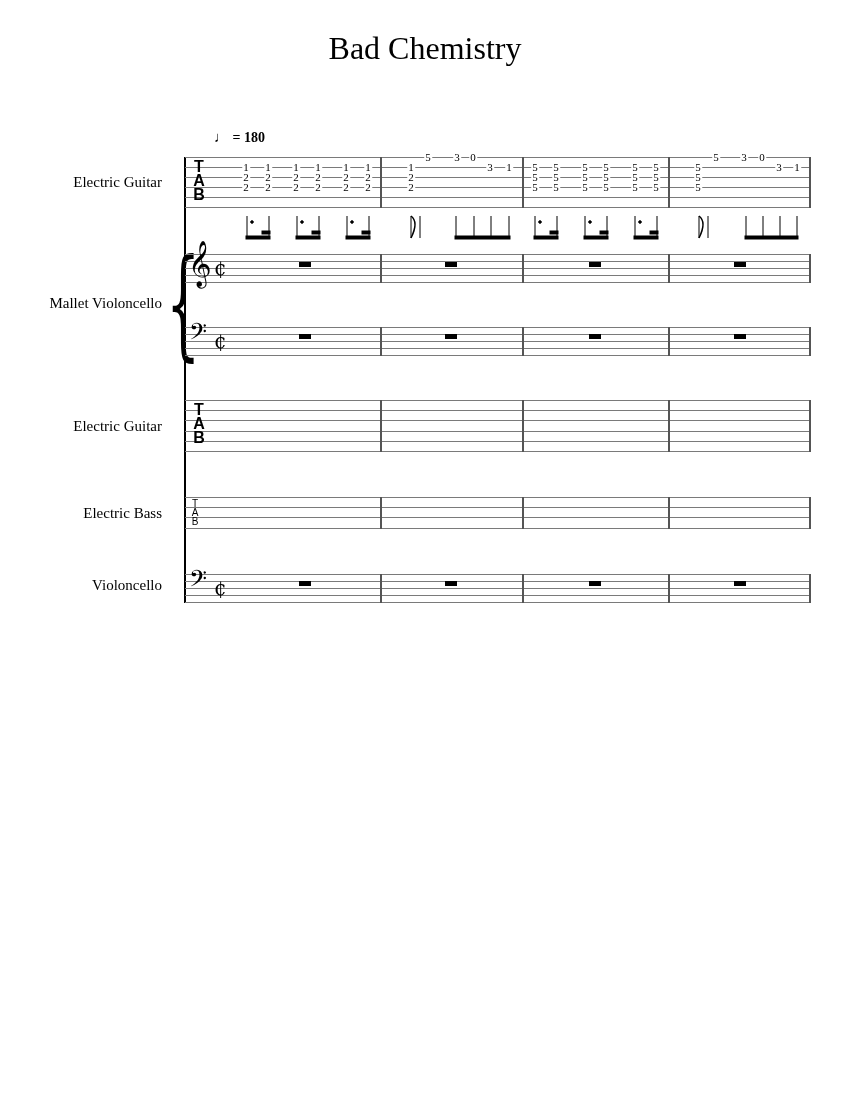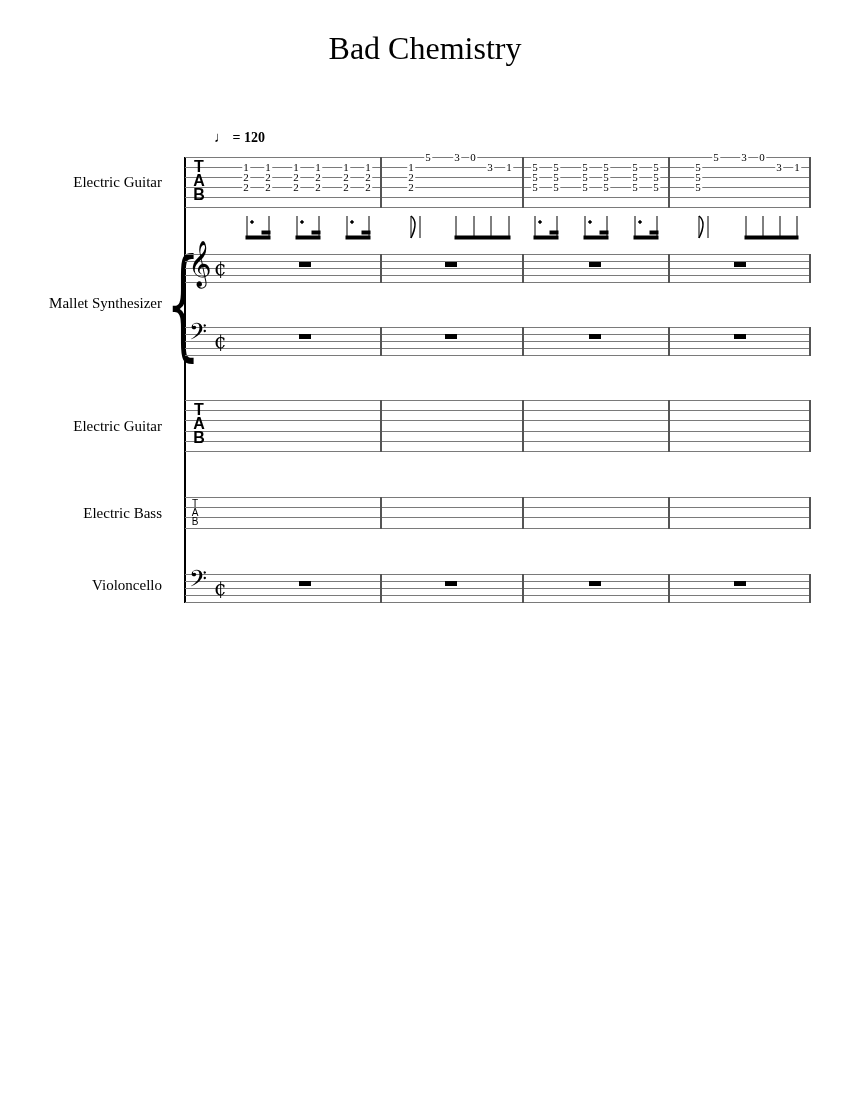--- a/index.html
+++ b/index.html
@@ -21,25 +21,25 @@
   .rhythm { position:absolute; }
   .brace { position:absolute; left:166px; top:248px; font-size:120px; line-height:110px; font-family:"DejaVu Serif", serif; transform:scaleX(0.45); transform-origin:left top; }
 </style>
 </head>
 <body>
 
 <div class="abs title">Bad Chemistry</div>
 
 <div class="abs tempo">
   <span class="note">♩</span>
-  <span>= 120</span>
+  <span>= 180</span>
 </div>
 
 <div class="abs inst" style="top:174px;">Electric Guitar</div>
-<div class="abs inst" style="top:295px;">Mallet Synthesizer</div>
+<div class="abs inst" style="top:295px;">Mallet Violoncello</div>
 <div class="abs inst" style="top:418px;">Electric Guitar</div>
 <div class="abs inst" style="top:505px;">Electric Bass</div>
 <div class="abs inst" style="top:577px;">Violoncello</div>
 
 <div class="sysline"></div>
 <div class="brace">{</div>
 
 <div>
   <div class="line" style="left:185px;width:625px;top:157px;"></div>
   <div class="line" style="left:185px;width:625px;top:167px;"></div>

